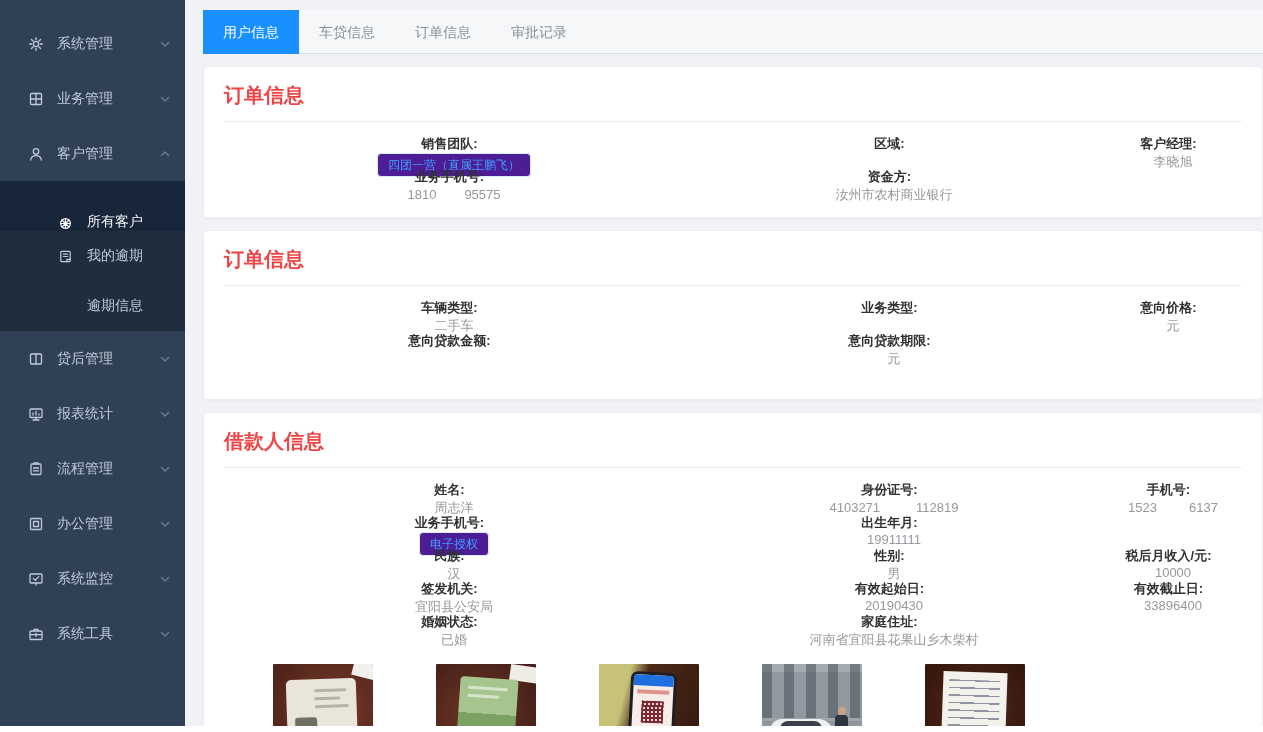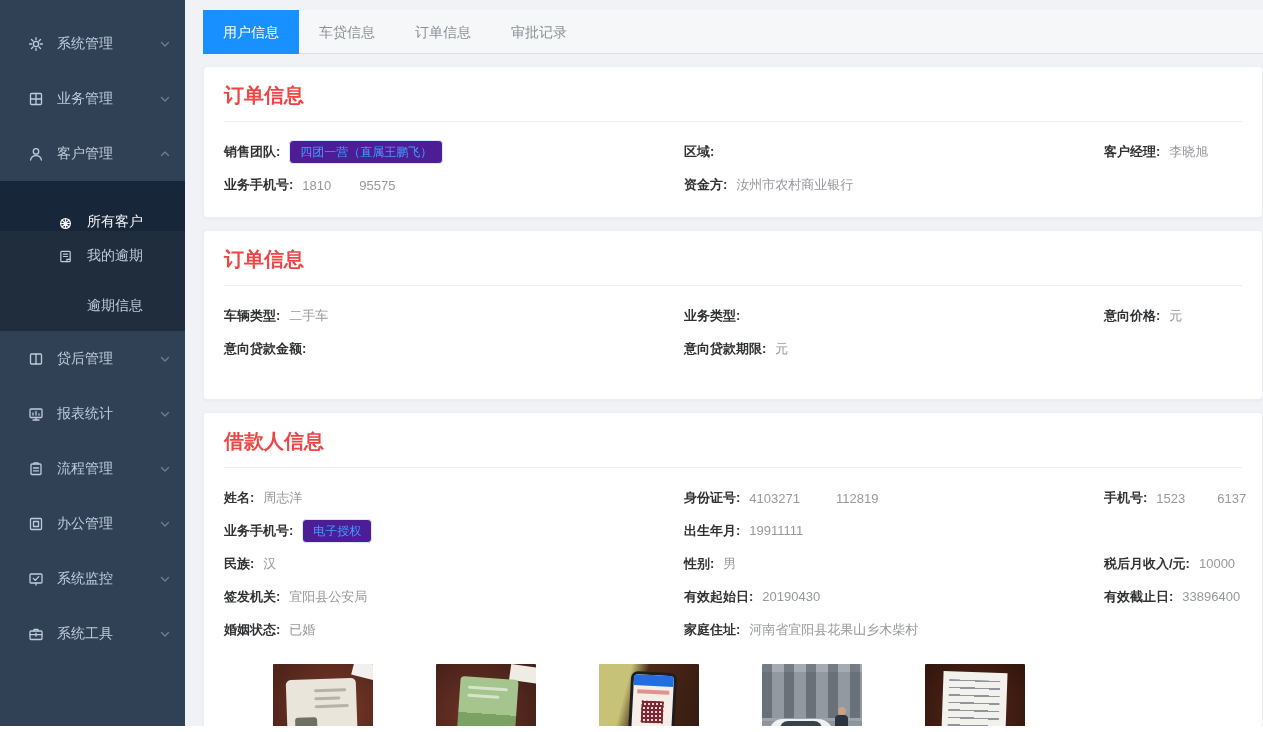--- a/index.html
+++ b/index.html
@@ -23,21 +23,21 @@
 
   .tabbar { display:flex; height:44px; background:#f6f7f9; border-bottom:1px solid #dde1e6; }
   .tab { width:96px; height:44px; line-height:44px; text-align:center; font-size:14px; color:#8a8f99; cursor:pointer; }
   .tab.active { background:#1890ff; color:#ffffff; }
 
   .card { background:#fff; border:1px solid #ebeef5; border-radius:4px; box-shadow:0 1px 3px rgba(0,0,0,.04); margin-top:12px; }
   .card-header { margin:0 20px; padding:15px 0 12px; font-size:20px; font-weight:bold; color:#ef4444; border-bottom:1px solid #ebeef5; }
   .card-body { padding:13px 20px 16px; }
   .card-body.tall { padding-bottom:34px; }
   .frow { display:grid; grid-template-columns:460px 420px 1fr; }
-  .field { height:33px; display:flex; align-items:center; font-size:13px; color:#96989d; white-space:nowrap; }
+  .field { height:33px; display:flex; align-items:center; font-size:13px; color:#96989d; white-space:nowrap;flex-direction:column; }
   .flabel { font-weight:bold; color:#303133; margin-right:9px; }
   .redact { display:inline-block; background:#fff; height:16px; vertical-align:-3px; margin:0 1px; }
   .r26 { width:26px; } .r34 { width:34px; } .r30 { width:30px; }
   .tag { display:inline-block; background:#4c1d95; border:1px solid #d9ecff; color:#409eff; font-size:12px; padding:0 10px; height:24px; line-height:22px; border-radius:4px; }
 
   
   .photos { display:flex; margin:18px 0 0 49px; gap:63px; }
   .photo { width:100px; }
   .thumb { position:relative; width:100px; height:103px; overflow:hidden; border-radius:1px; cursor:pointer; }
 

